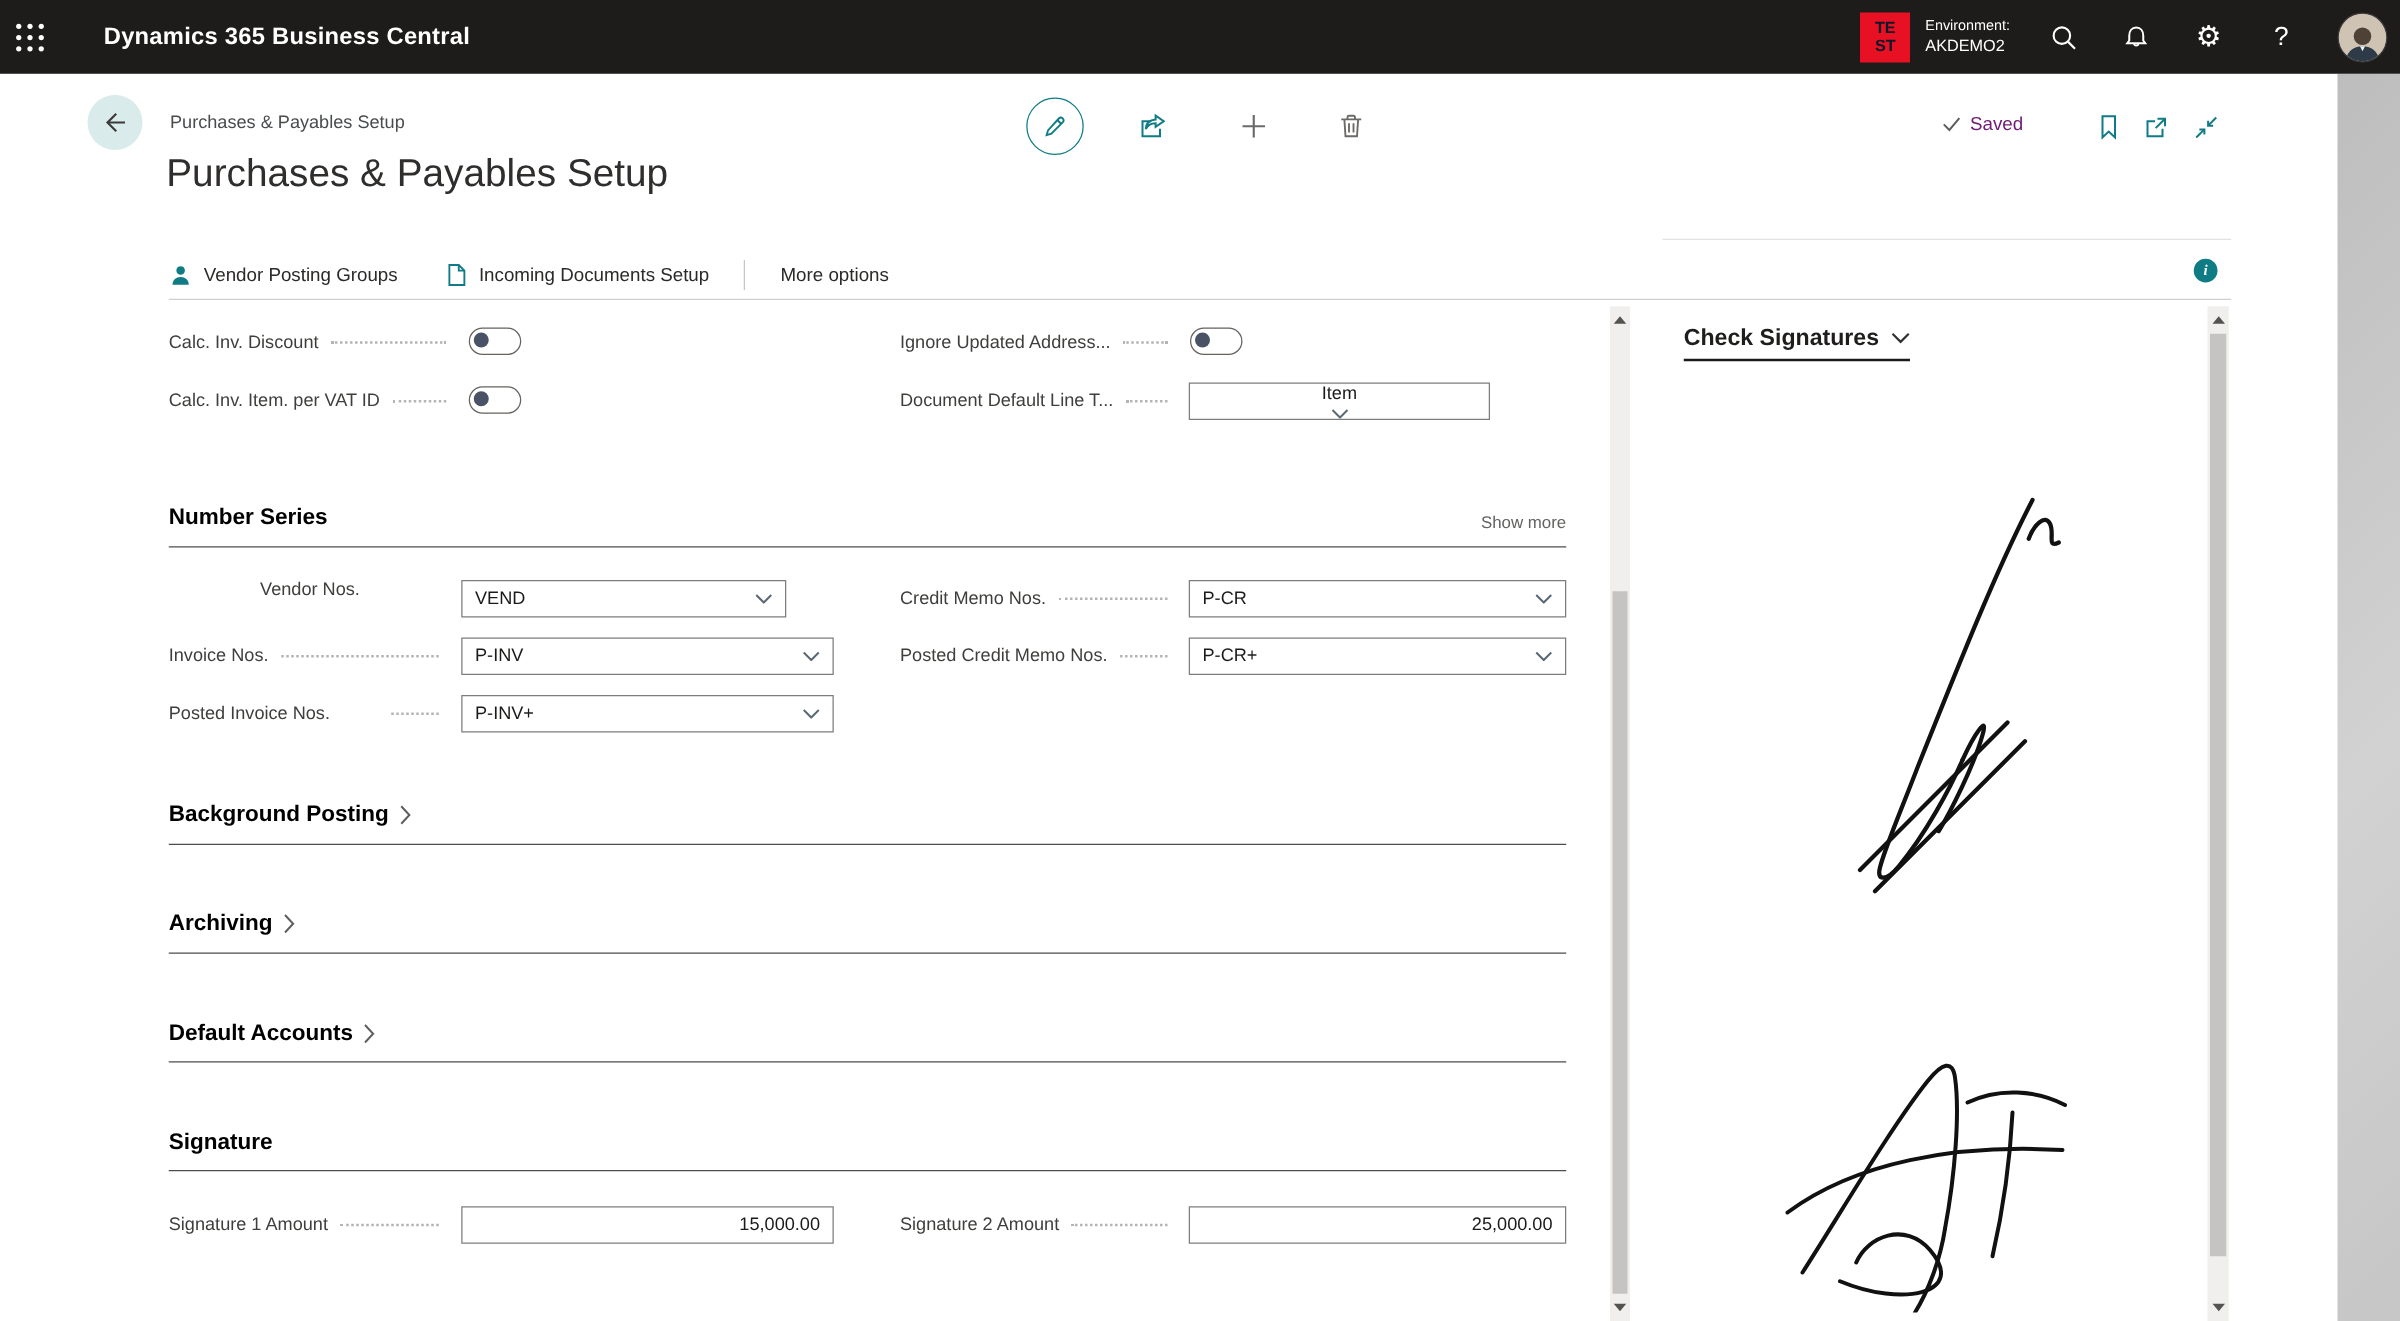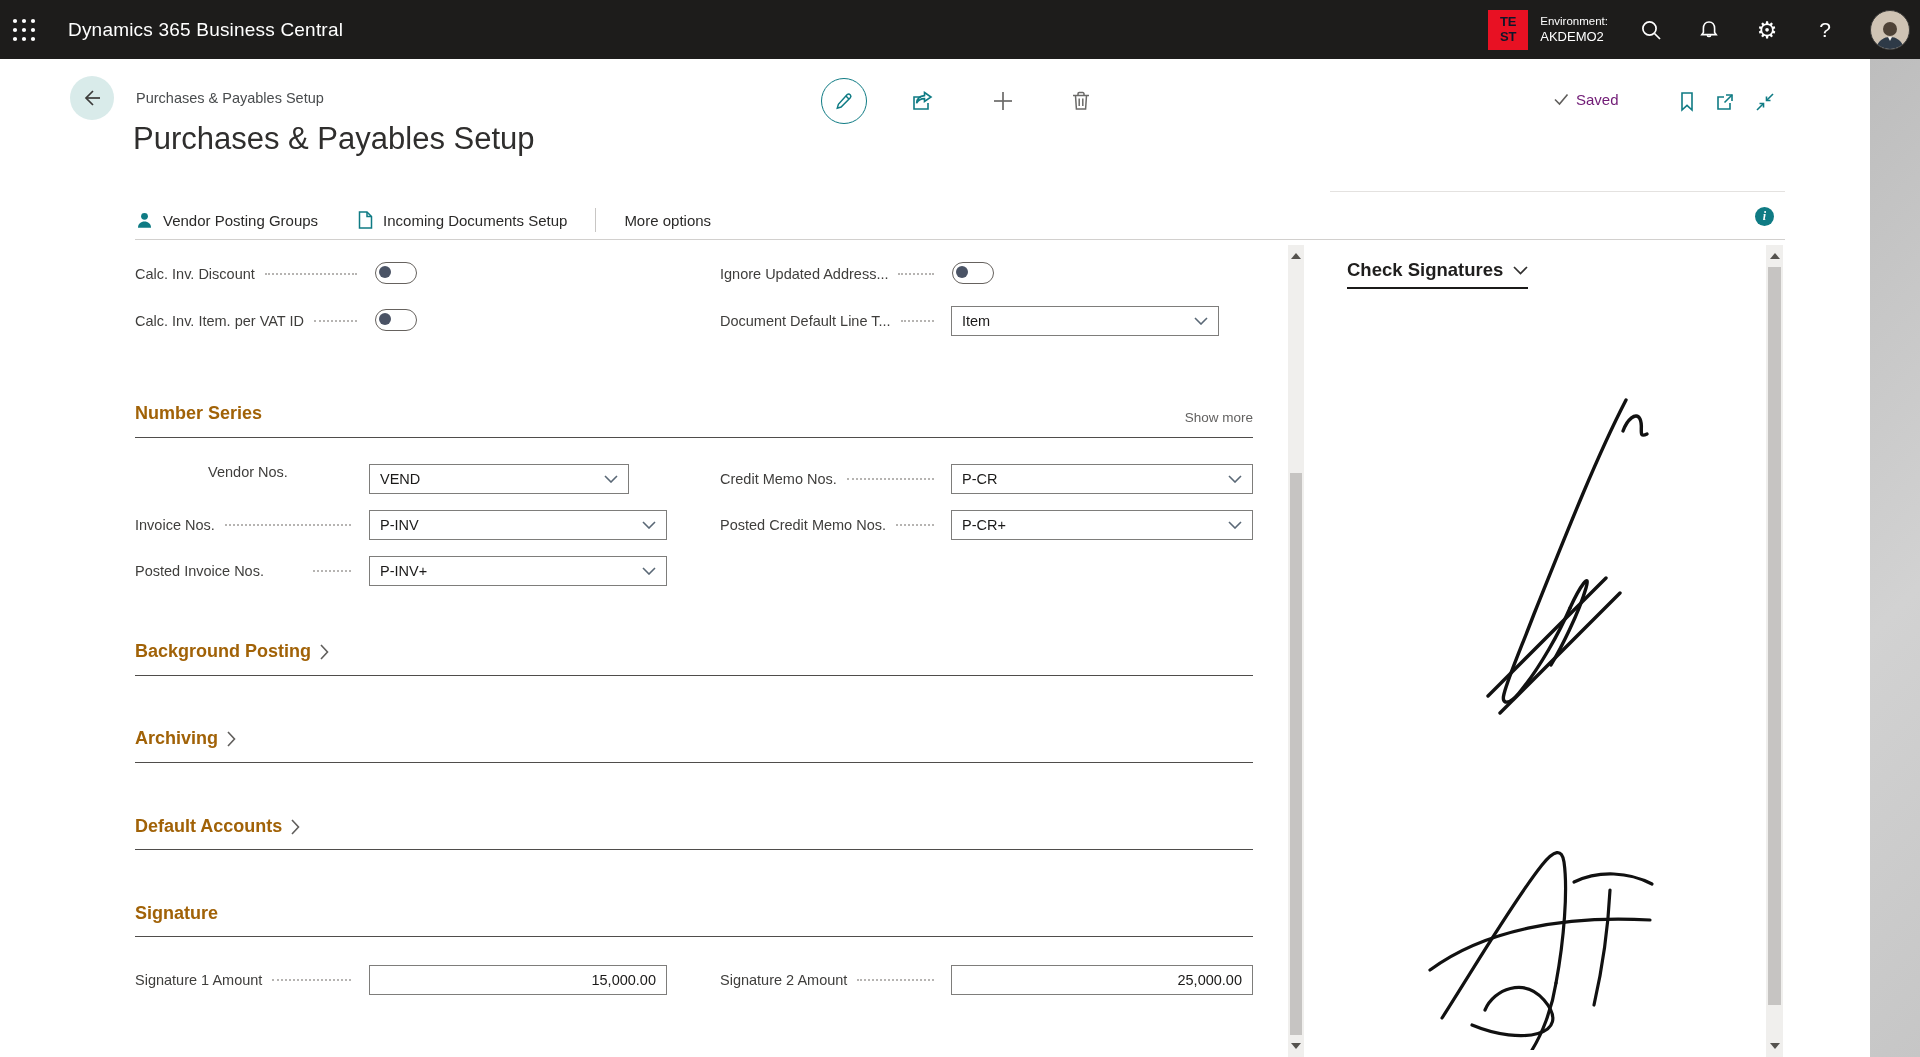--- a/index.html
+++ b/index.html
@@ -5,21 +5,21 @@
   html,body{margin:0;padding:0;}
   body{
     width:1920px;height:1057px;position:relative;overflow:hidden;
     background:#ffffff;font-family:"Liberation Sans",sans-serif;
     -webkit-font-smoothing:antialiased;color:#323130;
   }
   
   .topbar{position:absolute;left:0;top:0;width:1920px;height:59px;background:#1d1c1b;
     display:flex;align-items:center;color:#fff;z-index:30;}
   .waffle-btn{width:48px;height:59px;display:flex;align-items:center;justify-content:center;cursor:pointer;}
-  .app-title{margin-left:20px;font-size:19px;font-weight:400;letter-spacing:.2px;}
+  .app-title{margin-left:35px;font-size:19px;font-weight:700;letter-spacing:.2px;}
   .topbar-right{margin-left:auto;display:flex;align-items:center;padding-right:10px;}
   .env-badge{width:40px;height:40px;background:#e81123;color:#0f172a;font-size:13px;font-weight:700;
     display:flex;flex-direction:column;align-items:center;justify-content:center;line-height:1.15;}
   .env-text{margin:0 14px 0 12px;display:flex;flex-direction:column;justify-content:center;}
   .env-label{font-size:11.5px;color:#fff;}
   .env-name{font-size:13px;color:#fff;margin-top:2px;}
   .tb-icon{width:58px;height:59px;display:flex;align-items:center;justify-content:center;cursor:pointer;}
   .gear-glyph{font-size:23px;color:#fff;font-family:"DejaVu Sans",sans-serif;}
   .help-glyph{font-size:21px;color:#fff;font-weight:400;}
   .avatar{width:38px;height:38px;border-radius:50%;margin-left:16px;overflow:hidden;background:#cfc3b4;
@@ -52,21 +52,21 @@
   .toggle{position:absolute;width:40px;height:20px;border:1.5px solid #66625e;border-radius:11px;
     background:#fff;cursor:pointer;top:50%;}
   .toggle .knob{position:absolute;left:3px;top:3px;width:12px;height:12px;border-radius:50%;background:#4a5365;}
   .combo{position:absolute;height:30px;border:1px solid #7e7d7b;background:#fff;display:flex;
     align-items:center;padding:0 10px;box-sizing:border-box;cursor:pointer;}
   .combo .val{flex:1;font-size:14.5px;color:#1b1a19;}
   .amount{position:absolute;height:30px;border:1px solid #7e7d7b;background:#fff;display:flex;
     align-items:center;justify-content:flex-end;padding:0 10px;box-sizing:border-box;
     font-size:14.5px;color:#1b1a19;cursor:text;}
   .sec-head{position:absolute;left:135px;display:flex;align-items:center;gap:9px;
-    font-size:18px;font-weight:600;color:#a16207;}
+    font-size:18px;font-weight:600;color:#000000;}
   .sec-head.clickable{cursor:pointer;}
   .sec-line{position:absolute;left:135px;width:1118px;height:1px;background:#4f4d4b;}
   .show-more{position:absolute;left:1160px;top:410px;width:93px;text-align:right;font-size:13.5px;
     color:#636261;cursor:pointer;}
   
   .factbox-title{position:absolute;left:1347px;top:259px;display:inline-flex;align-items:center;gap:10px;
     font-size:18.5px;font-weight:600;color:#1f1e1d;border-bottom:2px solid #1b1a19;
     padding-bottom:6px;cursor:pointer;}
   .sig-img{position:absolute;}
   
@@ -248,21 +248,21 @@
     <span class="leader"></span>
 </div>
 <div class="toggle" style="left:375px;top:309px;">
     <span class="knob"></span>
   </div>
 
 <div class="flabel" style="left:720px;top:306px;width:224px;">
   <span>Document Default Line T...</span>
     <span class="leader"></span>
 </div>
-<div class="combo" style="left:951px;top:306px;width:268px;">
+<div class="combo" style="left:951px;top:306px;width:241px;flex-direction:column;">
   <span class="val">Item</span>
   <svg width="14" height="8" viewBox="0 0 14 8" fill="none" stroke="#5a6876" stroke-width="1.6">
     <polyline points="1,1 7,7 13,1"></polyline>
   </svg>
 </div>
 
 <div class="sec-head" style="top:403px;">
   <span>Number Series</span>
 </div>
 <div class="show-more">Show more</div>

